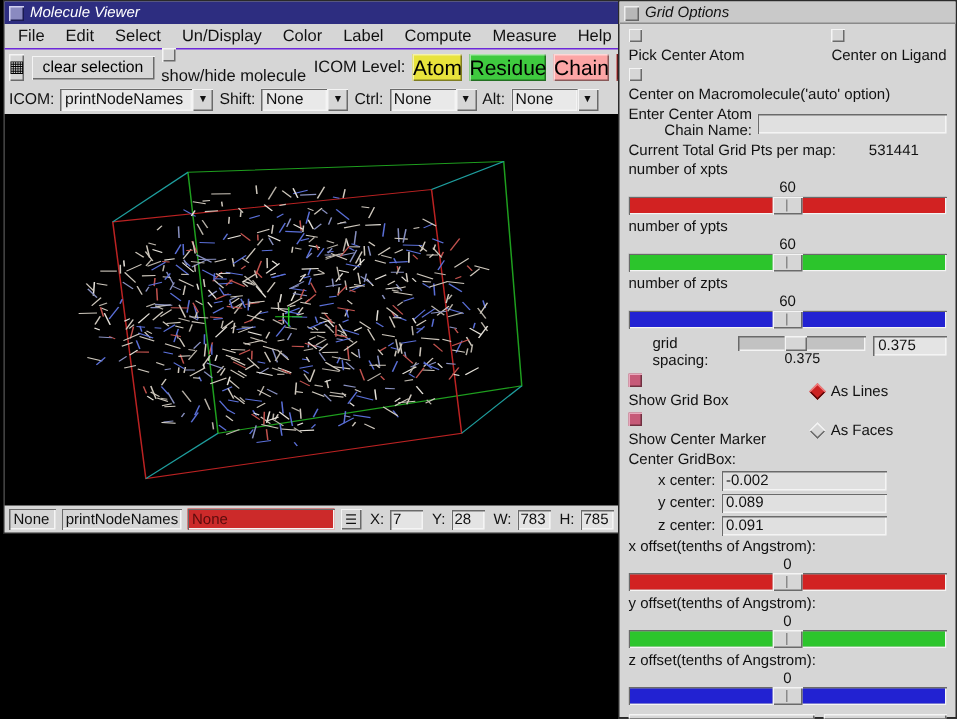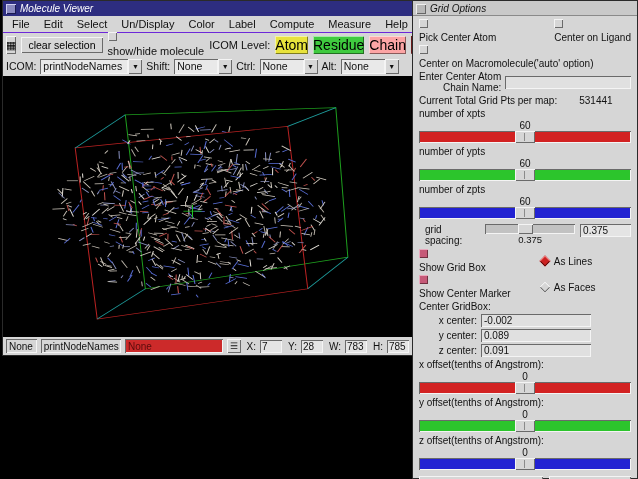--- a/index.html
+++ b/index.html
@@ -85,21 +85,21 @@
 
   .scale-block { margin-bottom:3px; cursor:pointer; }
   .sc-label { line-height:12px; }
   .sc-value { text-align:center; line-height:11px; }
   .sc-trough { position:relative; height:12px; background:#b0b0b0; }
   .sc-fill { position:absolute; left:1px; top:1px; right:1px; bottom:1px; }
   .sc-handle { position:absolute; left:50%; top:0; bottom:0; width:20px; transform:translateX(-50%);
                background:#d6d6d6; box-shadow: inset 1px 1px 0 #f4f4f4, inset -1px -1px 0 #6a6a6a; cursor:grab; }
   .sc-handle::after { content:""; position:absolute; left:9px; top:2px; bottom:2px; width:1px; background:#8a8a8a; }
 
-  .gs-row { display:flex; align-items:flex-start; gap:5px; margin:2px 0 3px 6px; }
+  .gs-row { display:flex; align-items:flex-start; gap:5px; margin:2px 0 3px 16px; }
   .gs-scale { width:92px; }
   .gs-trough { position:relative; height:10px; background:#c2c2c2; }
   .gs-handle { position:absolute; left:36%; top:0; bottom:0; width:15px; background:#d6d6d6;
                box-shadow: inset 1px 1px 0 #f4f4f4, inset -1px -1px 0 #6a6a6a; cursor:grab; }
   .gs-value { text-align:center; font-size:9.5px; line-height:11px; }
   .gs-entry { width:52px; background:#e4e4e4; }
 
   .sg-grid { display:grid; grid-template-columns: 1.35fr 1fr; row-gap:2px; margin-bottom:2px; }
   .radiowrap { display:inline-flex; align-items:center; gap:5px; cursor:pointer; white-space:nowrap; }
   .diamond { width:8px; height:8px; transform:rotate(45deg); background:#d6d6d6; flex:0 0 auto;

